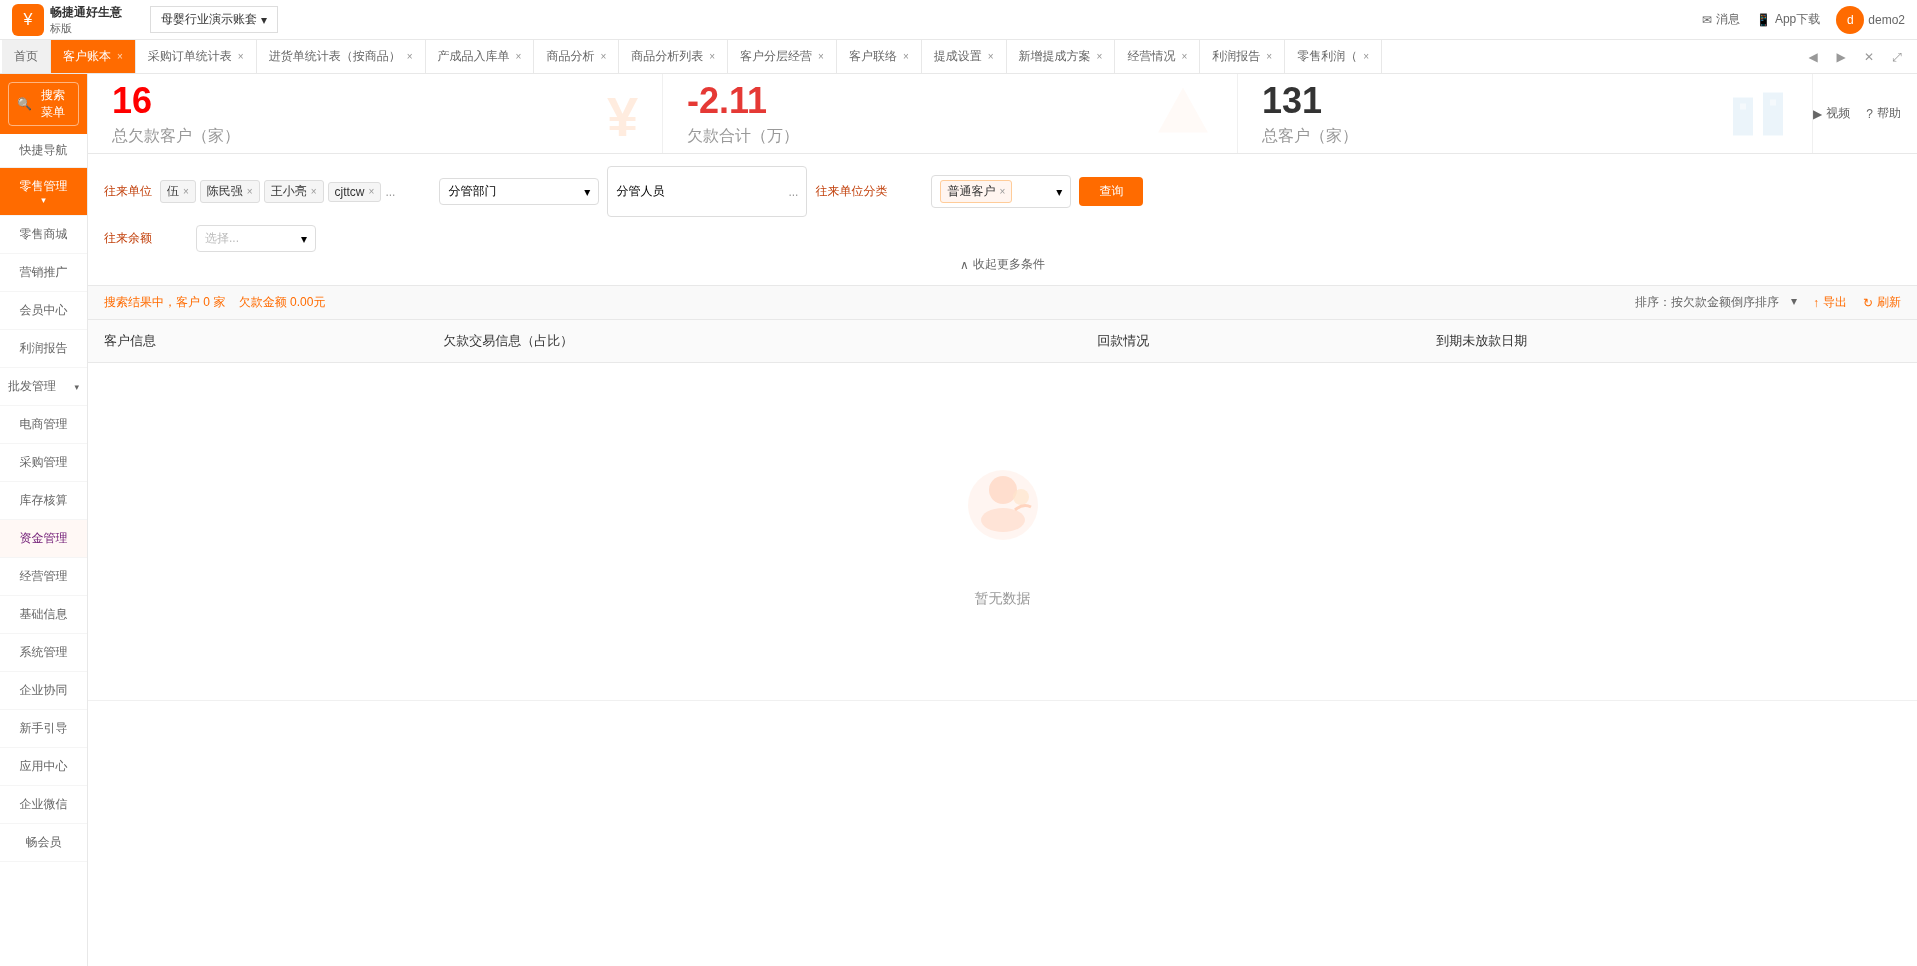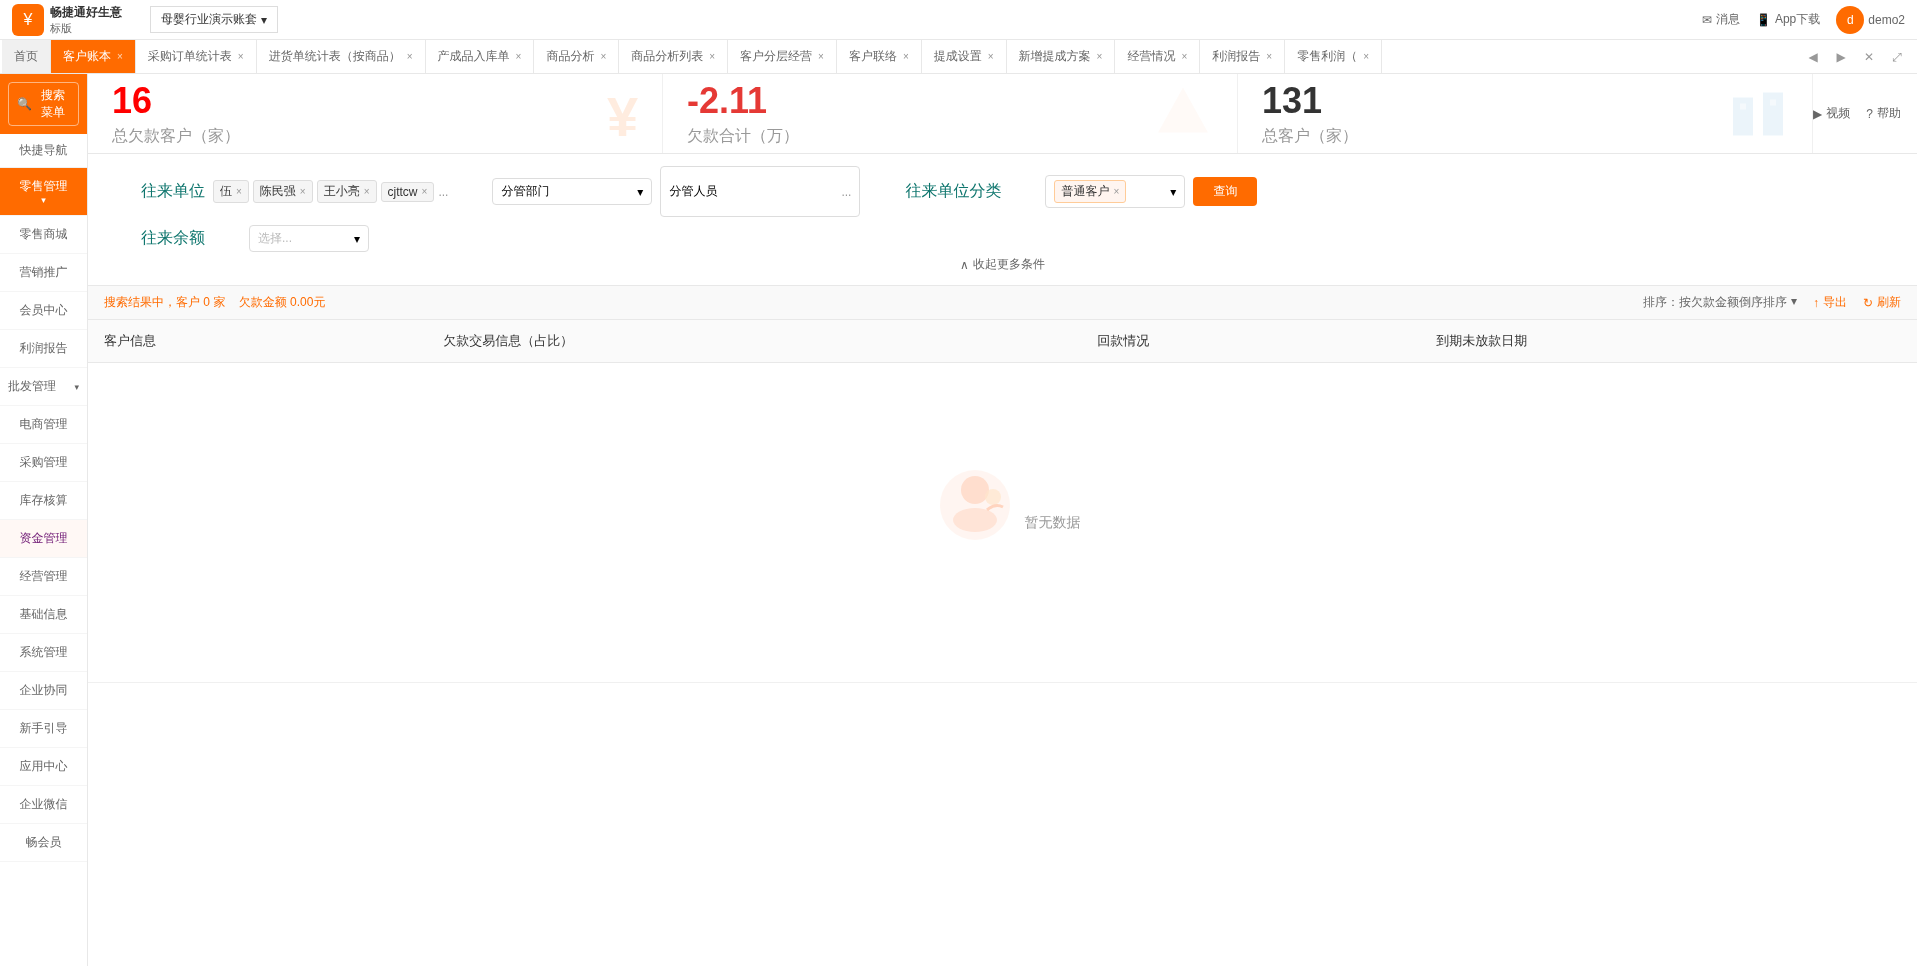--- a/index.html
+++ b/index.html
@@ -49,46 +49,46 @@
     .stat-number.negative { color: #e53935; }
     .stat-number.black { color: #333; font-size: 36px; font-weight: bold; }
     .stat-label { font-size: 16px; color: #999; margin-top: 4px; }
     .stat-content { display: flex; flex-direction: column; }
     .stat-actions { margin-left: auto; display: flex; gap: 16px; align-items: center; font-size: 12px; color: #666; }
     .stat-action-btn { cursor: pointer; display: flex; align-items: center; gap: 4px; }
 
     
     .filter-bar { background: #fff; padding: 12px 16px; border-bottom: 1px solid #e8e8e8; flex-shrink: 0; }
     .filter-row { display: flex; align-items: center; gap: 8px; flex-wrap: wrap; margin-bottom: 8px; }
-    .filter-label { font-size: 16px; color: #0f766e; white-space: nowrap; margin-left: 37px; }
+    .filter-label { font-size: 12px; color: #c2410c; white-space: nowrap; }
     .filter-tags { display: flex; align-items: center; gap: 4px; flex-wrap: wrap; }
     .filter-tag { background: #f5f5f5; border: 1px solid #ddd; border-radius: 3px; padding: 2px 6px; font-size: 12px; color: #333; display: flex; align-items: center; gap: 4px; }
     .filter-tag .tag-close { cursor: pointer; color: #999; font-size: 10px; }
     .filter-more { font-size: 12px; color: #999; cursor: pointer; }
     .filter-select { border: 1px solid #ddd; border-radius: 4px; padding: 4px 8px; font-size: 12px; background: #fff; cursor: pointer; min-width: 120px; display: flex; align-items: center; justify-content: space-between; margin-left: 36px; }
     .filter-input { border: 1px solid #ddd; border-radius: 4px; padding: 16px 8px; font-size: 12px; background: #fff; min-width: 200px; display: flex; align-items: center; justify-content: space-between; }
     .query-btn { background: #ff6b00; color: white; border: none; border-radius: 4px; padding: 6px 20px; font-size: 12px; cursor: pointer; }
     .collapse-btn { display: flex; align-items: center; gap: 4px; font-size: 12px; color: #666; cursor: pointer; background: none; border: none; }
 
     
     .search-results-bar { background: #f9f9f9; padding: 8px 16px; border-bottom: 1px solid #e8e8e8; display: flex; align-items: center; justify-content: space-between; flex-shrink: 0; }
     .search-results-info { font-size: 12px; color: #666; }
     .search-results-info span { color: #ff6b00; }
     .search-results-actions { display: flex; align-items: center; gap: 16px; font-size: 12px; color: #666; }
-    .sort-selector { display: flex; align-items: flex-start; gap: 4px; cursor: pointer; }
+    .sort-selector { display: flex; align-items: flex-start; gap: 12px; cursor: pointer; }
     .action-btn { display: flex; align-items: center; gap: 4px; cursor: pointer; color: #ff6b00; }
 
     
     .table-container { flex: 1; overflow: auto; background: #fff; }
     .data-table { width: 100%; border-collapse: collapse; }
     .data-table th { background: #fafafa; padding: 12px 16px; text-align: left; font-size: 13px; color: #333; border-bottom: 1px solid #e8e8e8; font-weight: normal; }
     .data-table td { padding: 12px 16px; border-bottom: 1px solid #f0f0f0; font-size: 13px; color: #333; }
 
     
-    .empty-state { display: flex; flex-direction: row; align-items: center; justify-content: center; padding: 80px 0; color: #ccc; }
+    .empty-state { display: flex; flex-direction: column; align-items: center; justify-content: center; padding: 80px 0; color: #ccc; }
     .empty-icon { font-size: 80px; margin-bottom: 16px; opacity: 0.5; color: #ffaa80; }
     .empty-text { font-size: 14px; color: #999; }
 
     .filter-row-2 { margin-bottom: 0; }
     .collapse-row { display: flex; justify-content: center; margin-top: 4px; }
   </style>
 </head>
 <body>
 
 <div class="top-bar">

